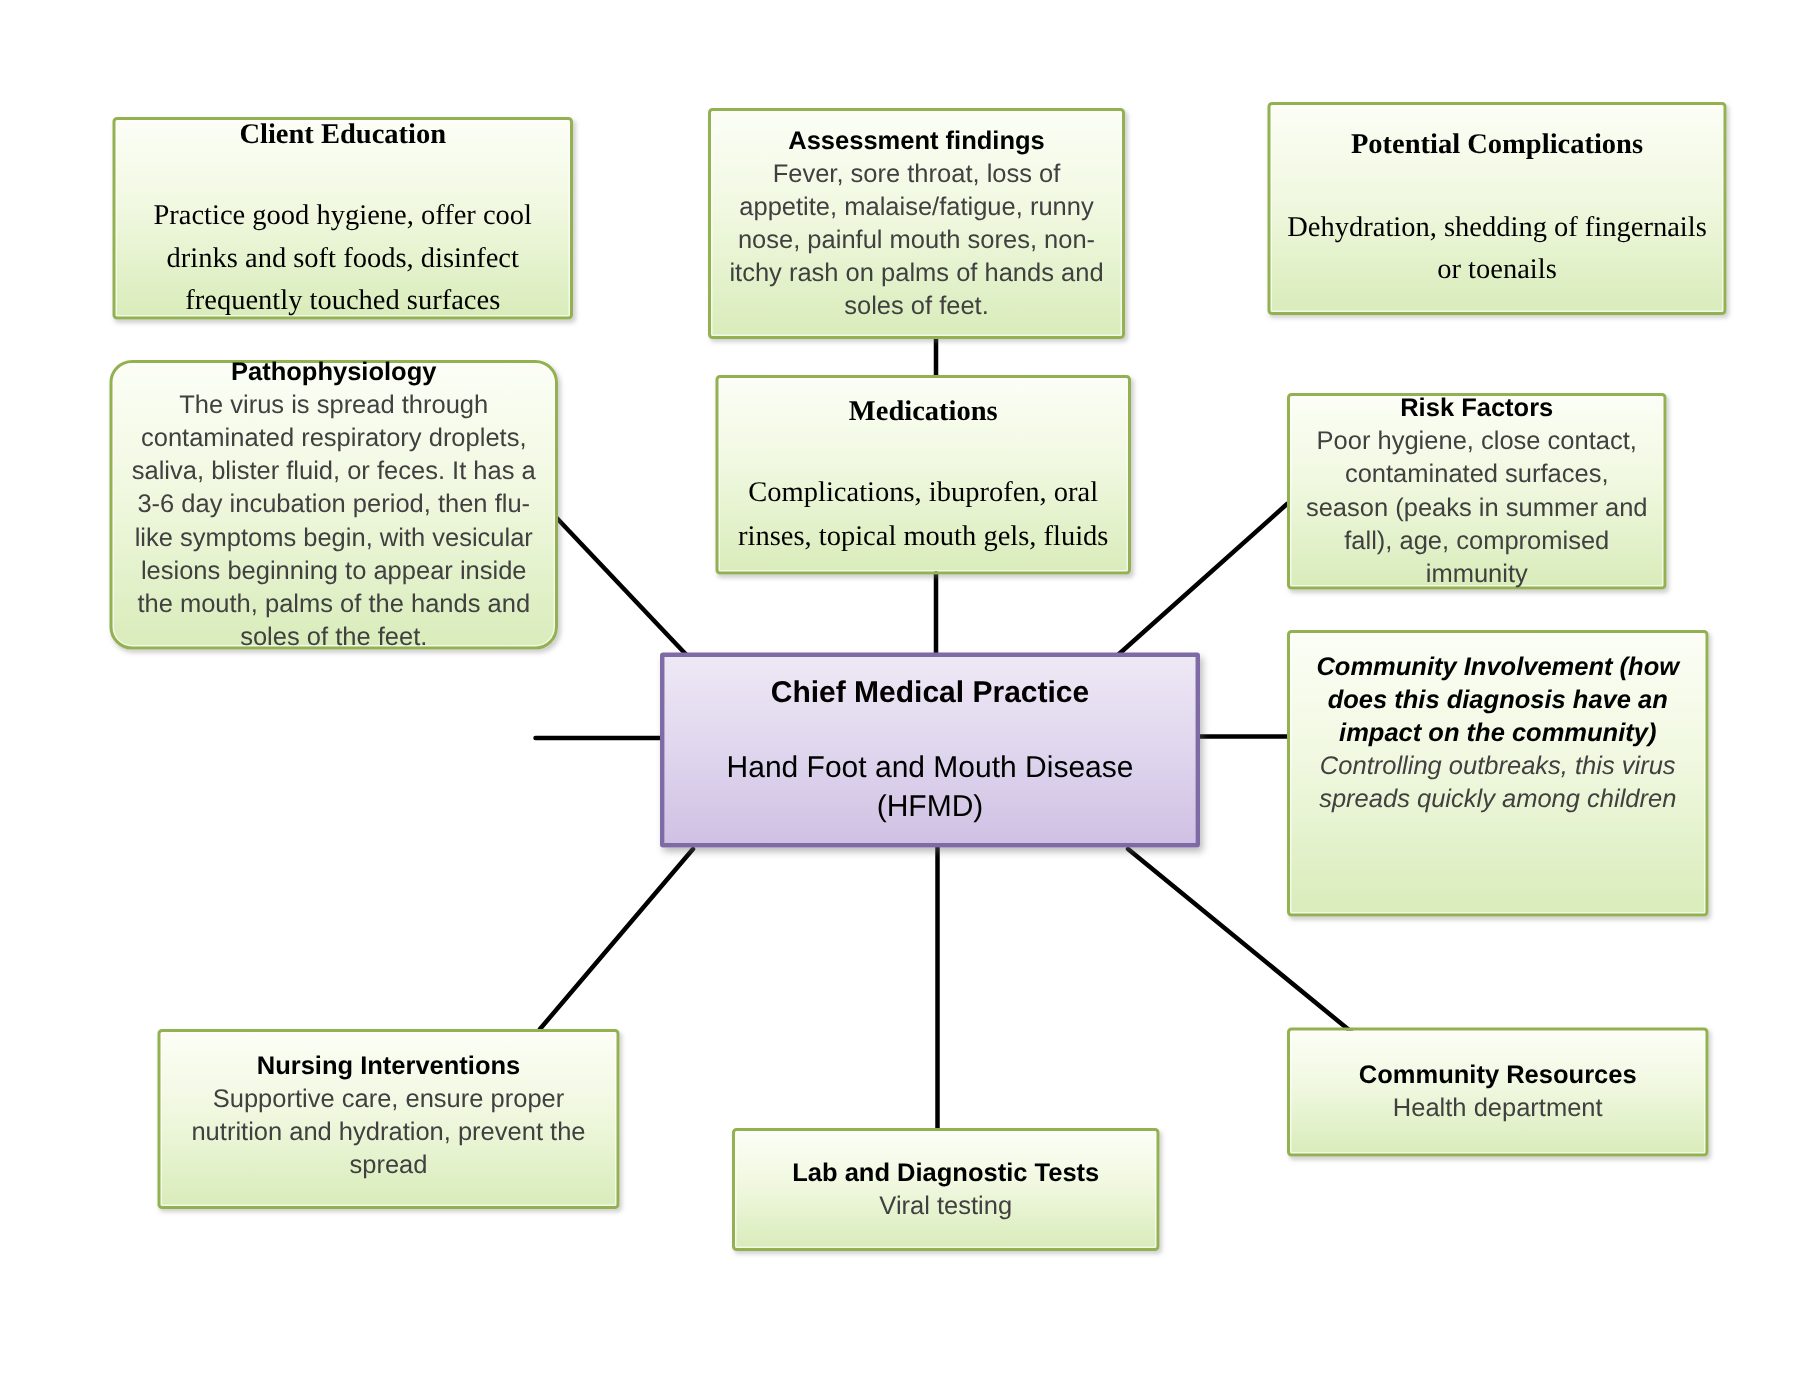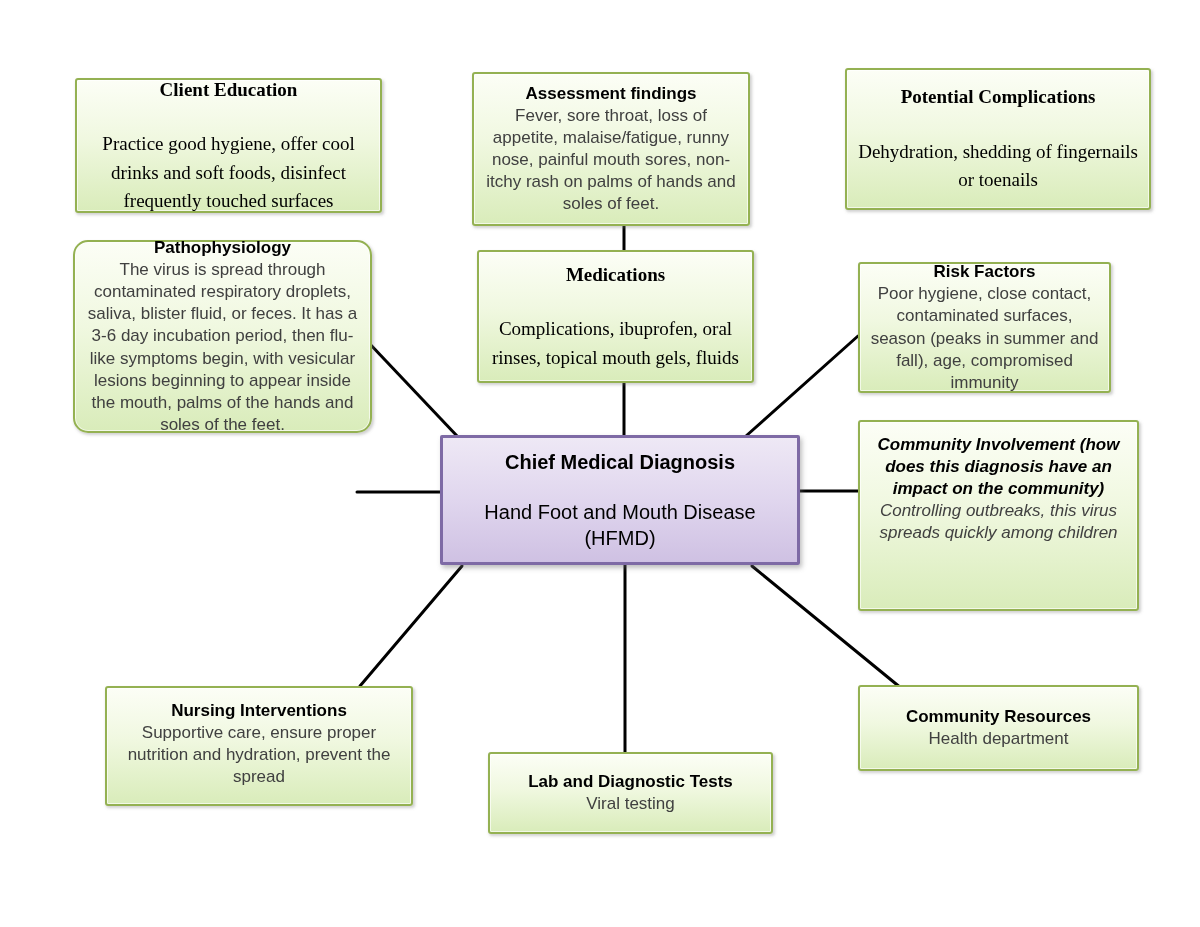--- a/index.html
+++ b/index.html
@@ -110,21 +110,21 @@
     <div class="node-title">Medications</div>
     <div class="node-body gap">Complications, ibuprofen, oral rinses, topical mouth gels, fluids</div>
   </div>
 
   <div class="node sans pos-risk-factors">
     <div class="node-title">Risk Factors</div>
     <div class="node-body">Poor hygiene, close contact, contaminated surfaces, season (peaks in summer and fall), age, compromised immunity</div>
   </div>
 
   <div class="center-node sans pos-center">
-    <div class="node-title">Chief Medical Diagnosis</div>
+    <div class="node-title">Chief Medical Practice</div>
     <div class="node-body">Hand Foot and Mouth Disease (HFMD)</div>
   </div>
 
 
   <div class="node sans align-top pos-community-involvement">
     <div class="node-title">Community Involvement (how does this diagnosis have an impact on the community)</div>
     <div class="node-body">Controlling outbreaks, this virus spreads quickly among children</div>
   </div>
 
   <div class="node sans align-top pos-nursing-interventions">

